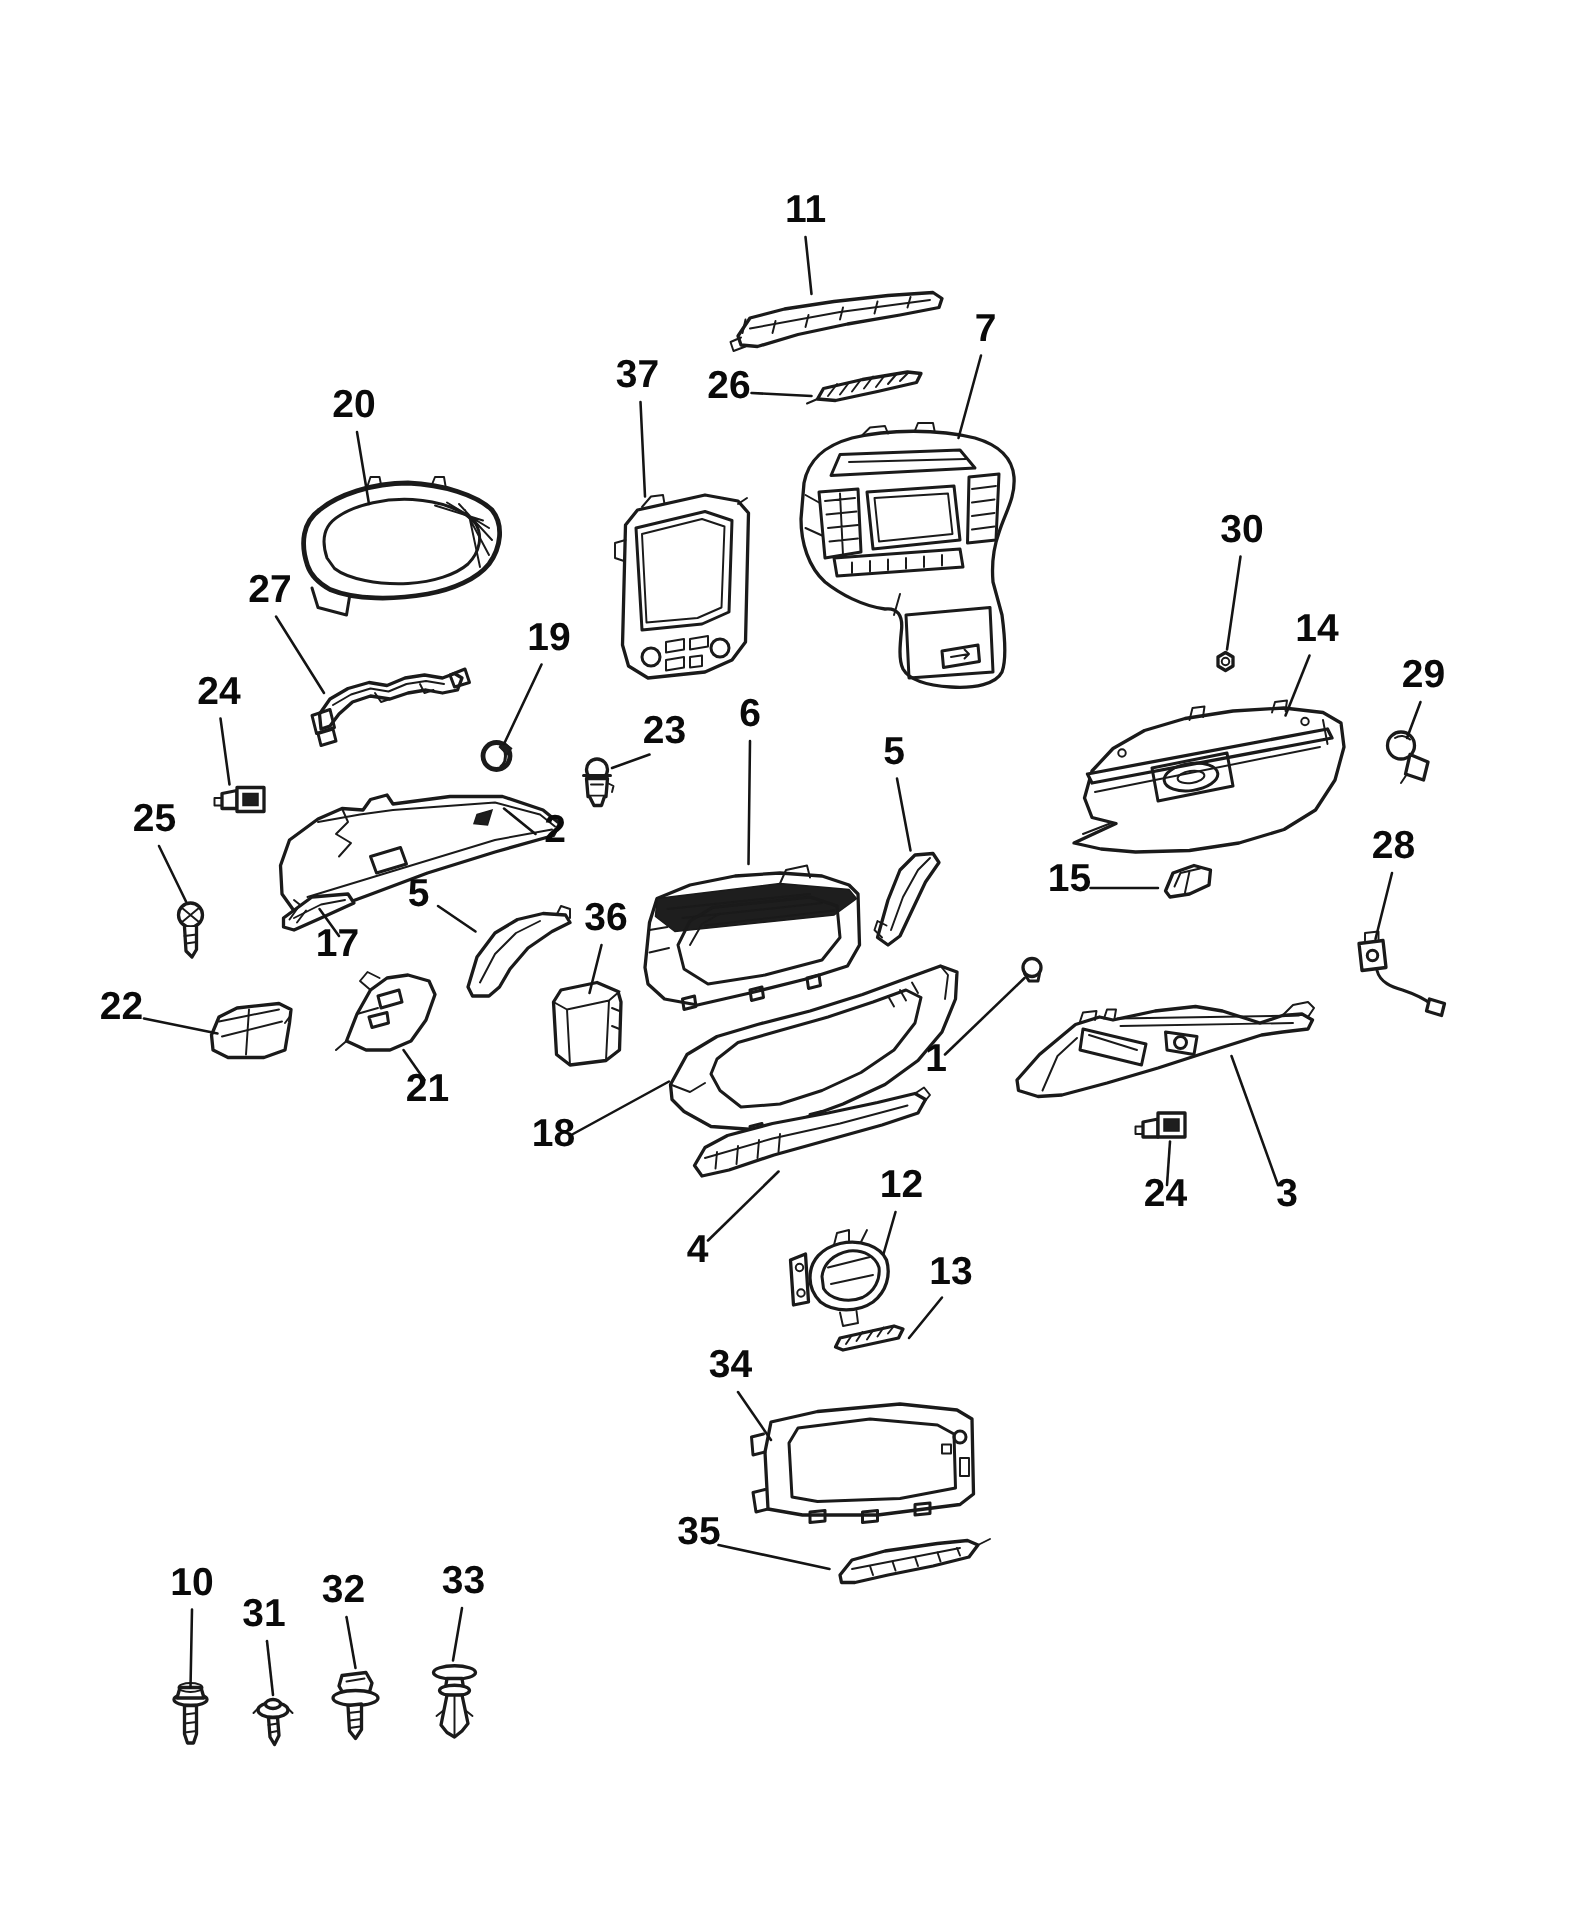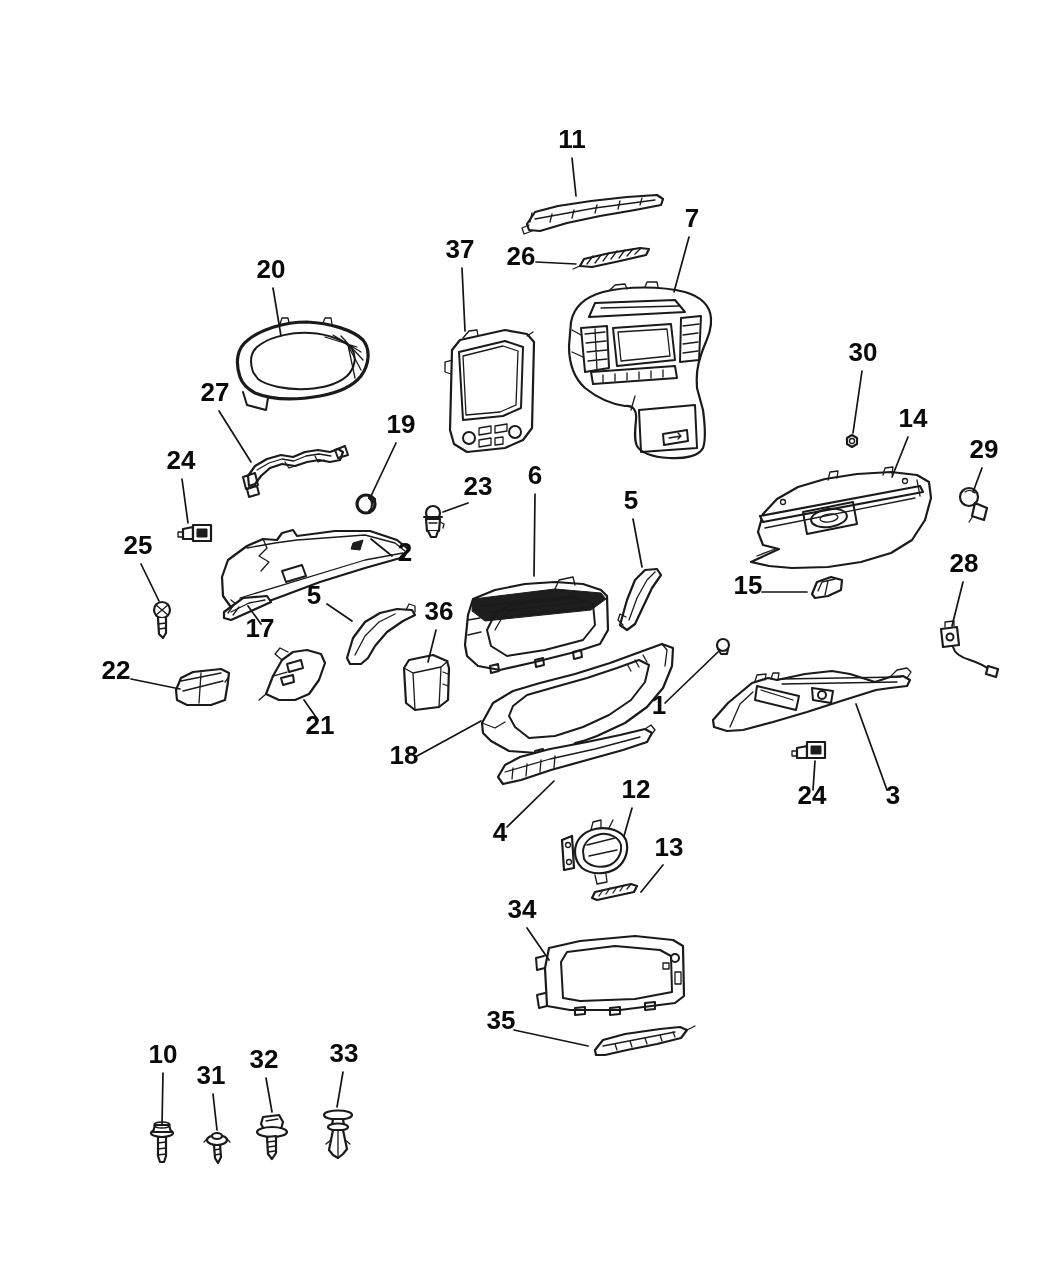--- a/index.html
+++ b/index.html
@@ -1,17 +1,17 @@
 <!DOCTYPE html>
 <html><head>
 <meta charset="utf-8">
 <style>
   html,body{margin:0;padding:0;background:#ffffff;}
   body{width:1050px;height:1275px;position:relative;font-family:"Liberation Sans",sans-serif;}
-  .stage{position:absolute;inset:0;background:#fff;padding-left:35px;}
+  .stage{position:absolute;inset:0;background:#fff;}
   svg{display:block;}
   
   .p  {fill:#ffffff;stroke:#1a1a1a;stroke-width:2.2;stroke-linejoin:round;stroke-linecap:round;}
   .pt {fill:#ffffff;stroke:#1a1a1a;stroke-width:3.2;stroke-linejoin:round;stroke-linecap:round;}
   .l  {fill:none;stroke:#1a1a1a;stroke-width:1.3;stroke-linejoin:round;stroke-linecap:round;}
   .l2 {fill:none;stroke:#1a1a1a;stroke-width:2;stroke-linejoin:round;stroke-linecap:round;}
   .d  {fill:#1e1e1e;stroke:#1a1a1a;stroke-width:1;}
   .leader{fill:none;stroke:#141414;stroke-width:1.7;stroke-linecap:round;}
   .callout-num{font-family:"Liberation Sans",sans-serif;font-weight:bold;font-size:26px;fill:#0a0a0a;text-anchor:middle;}
 </style>

